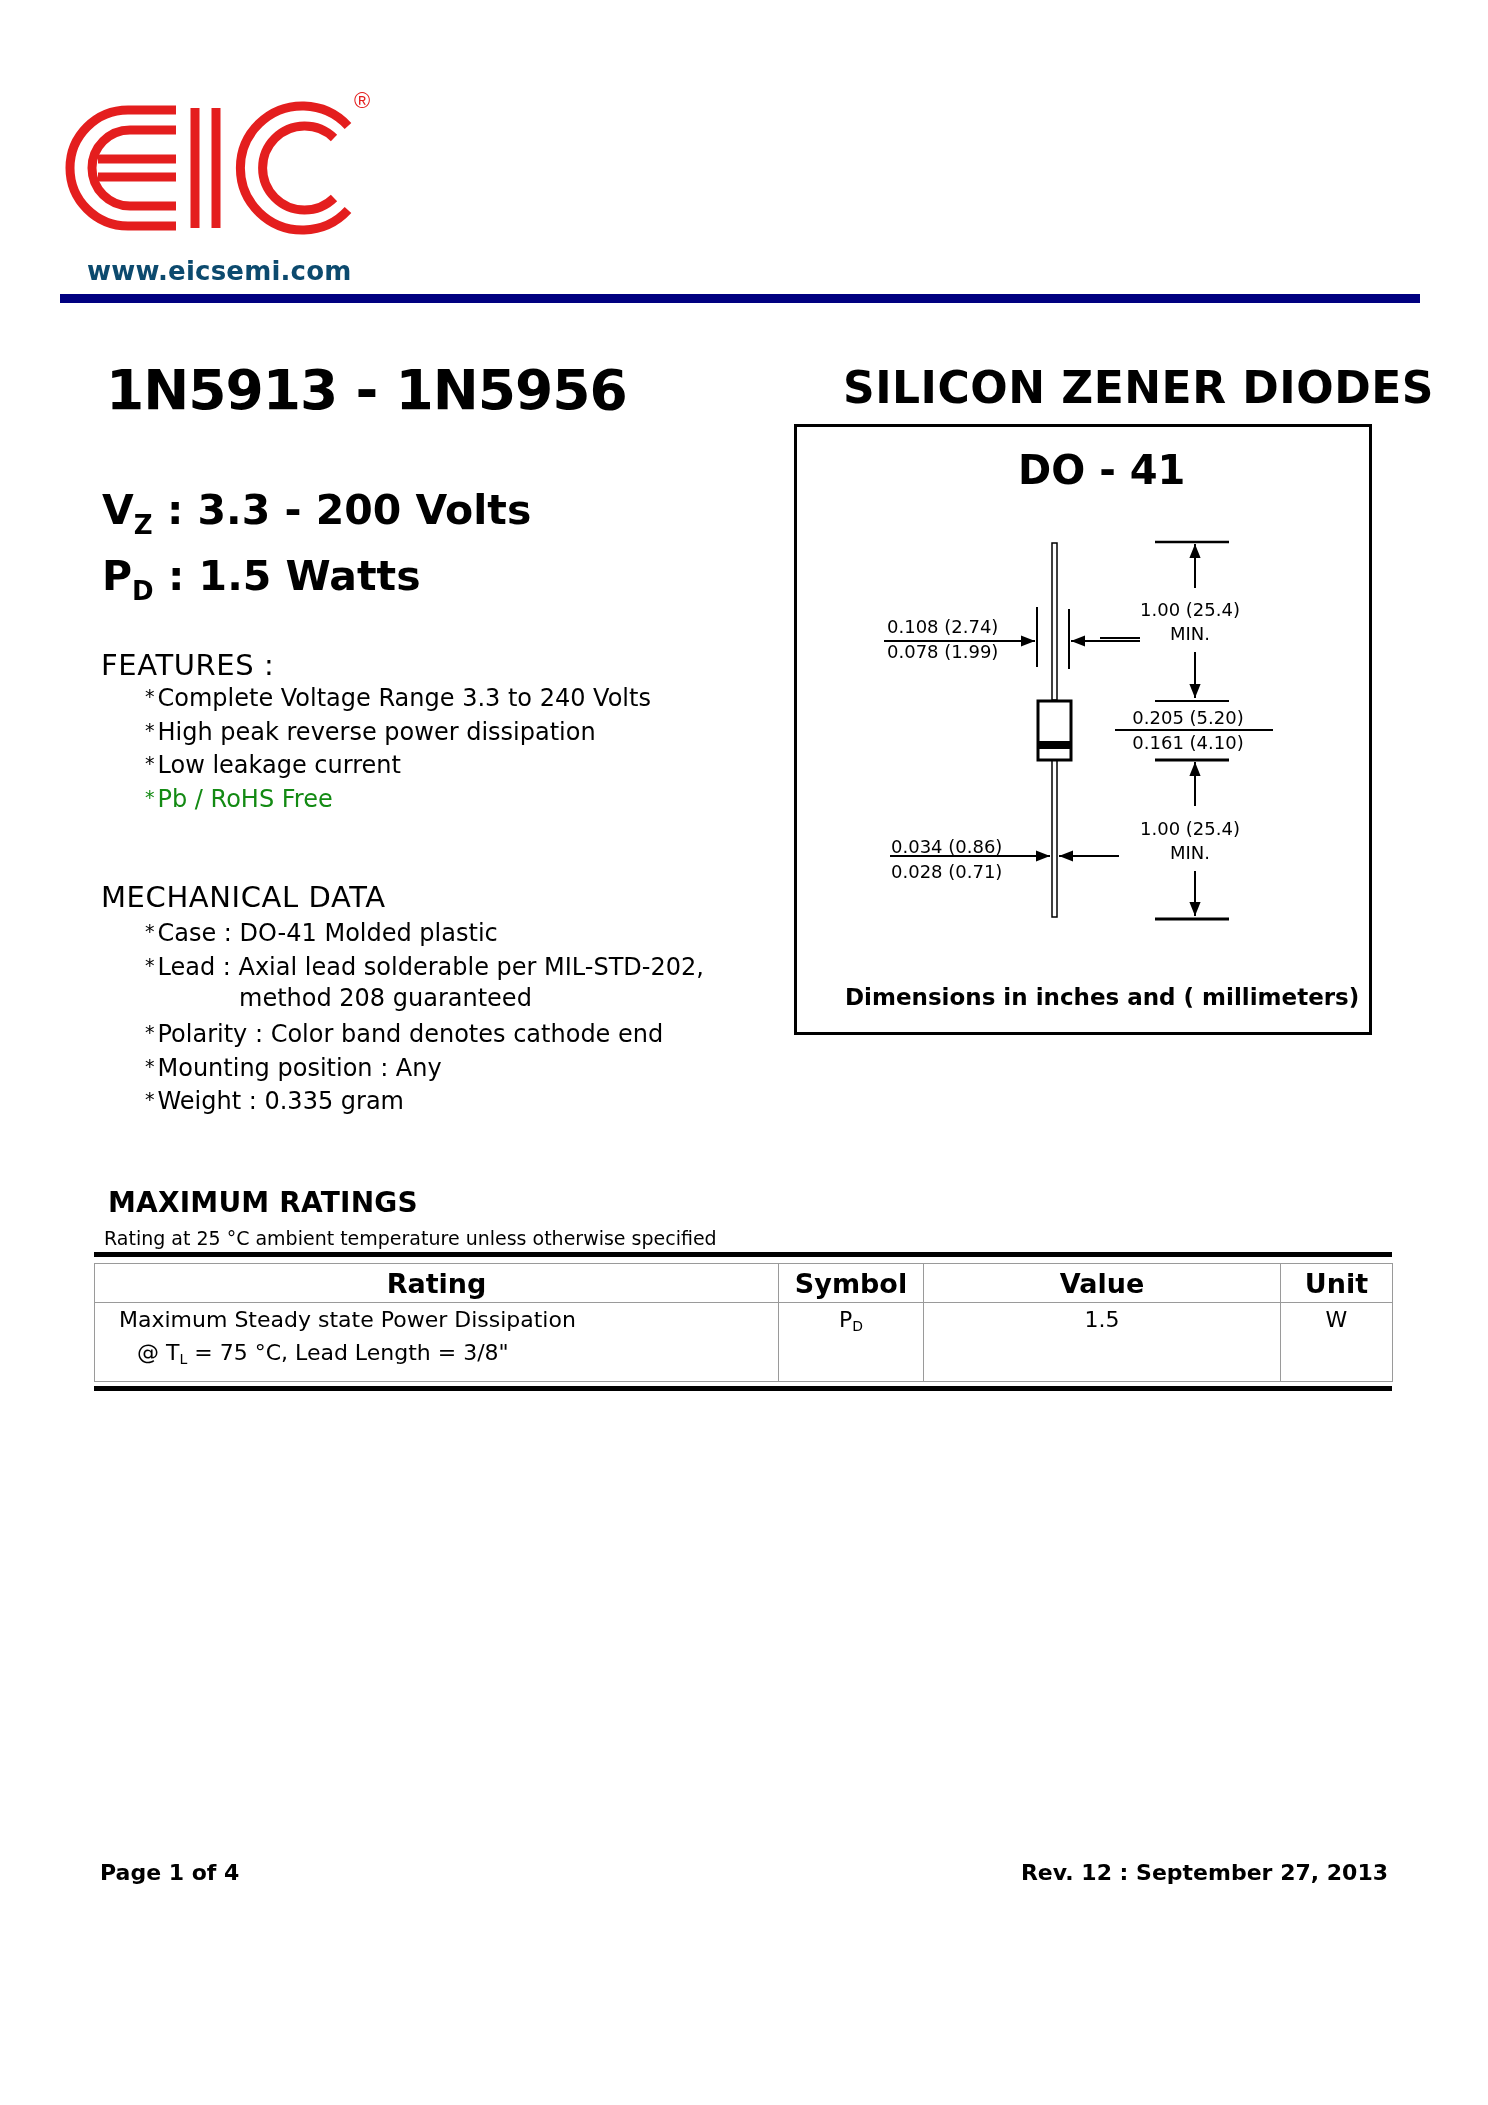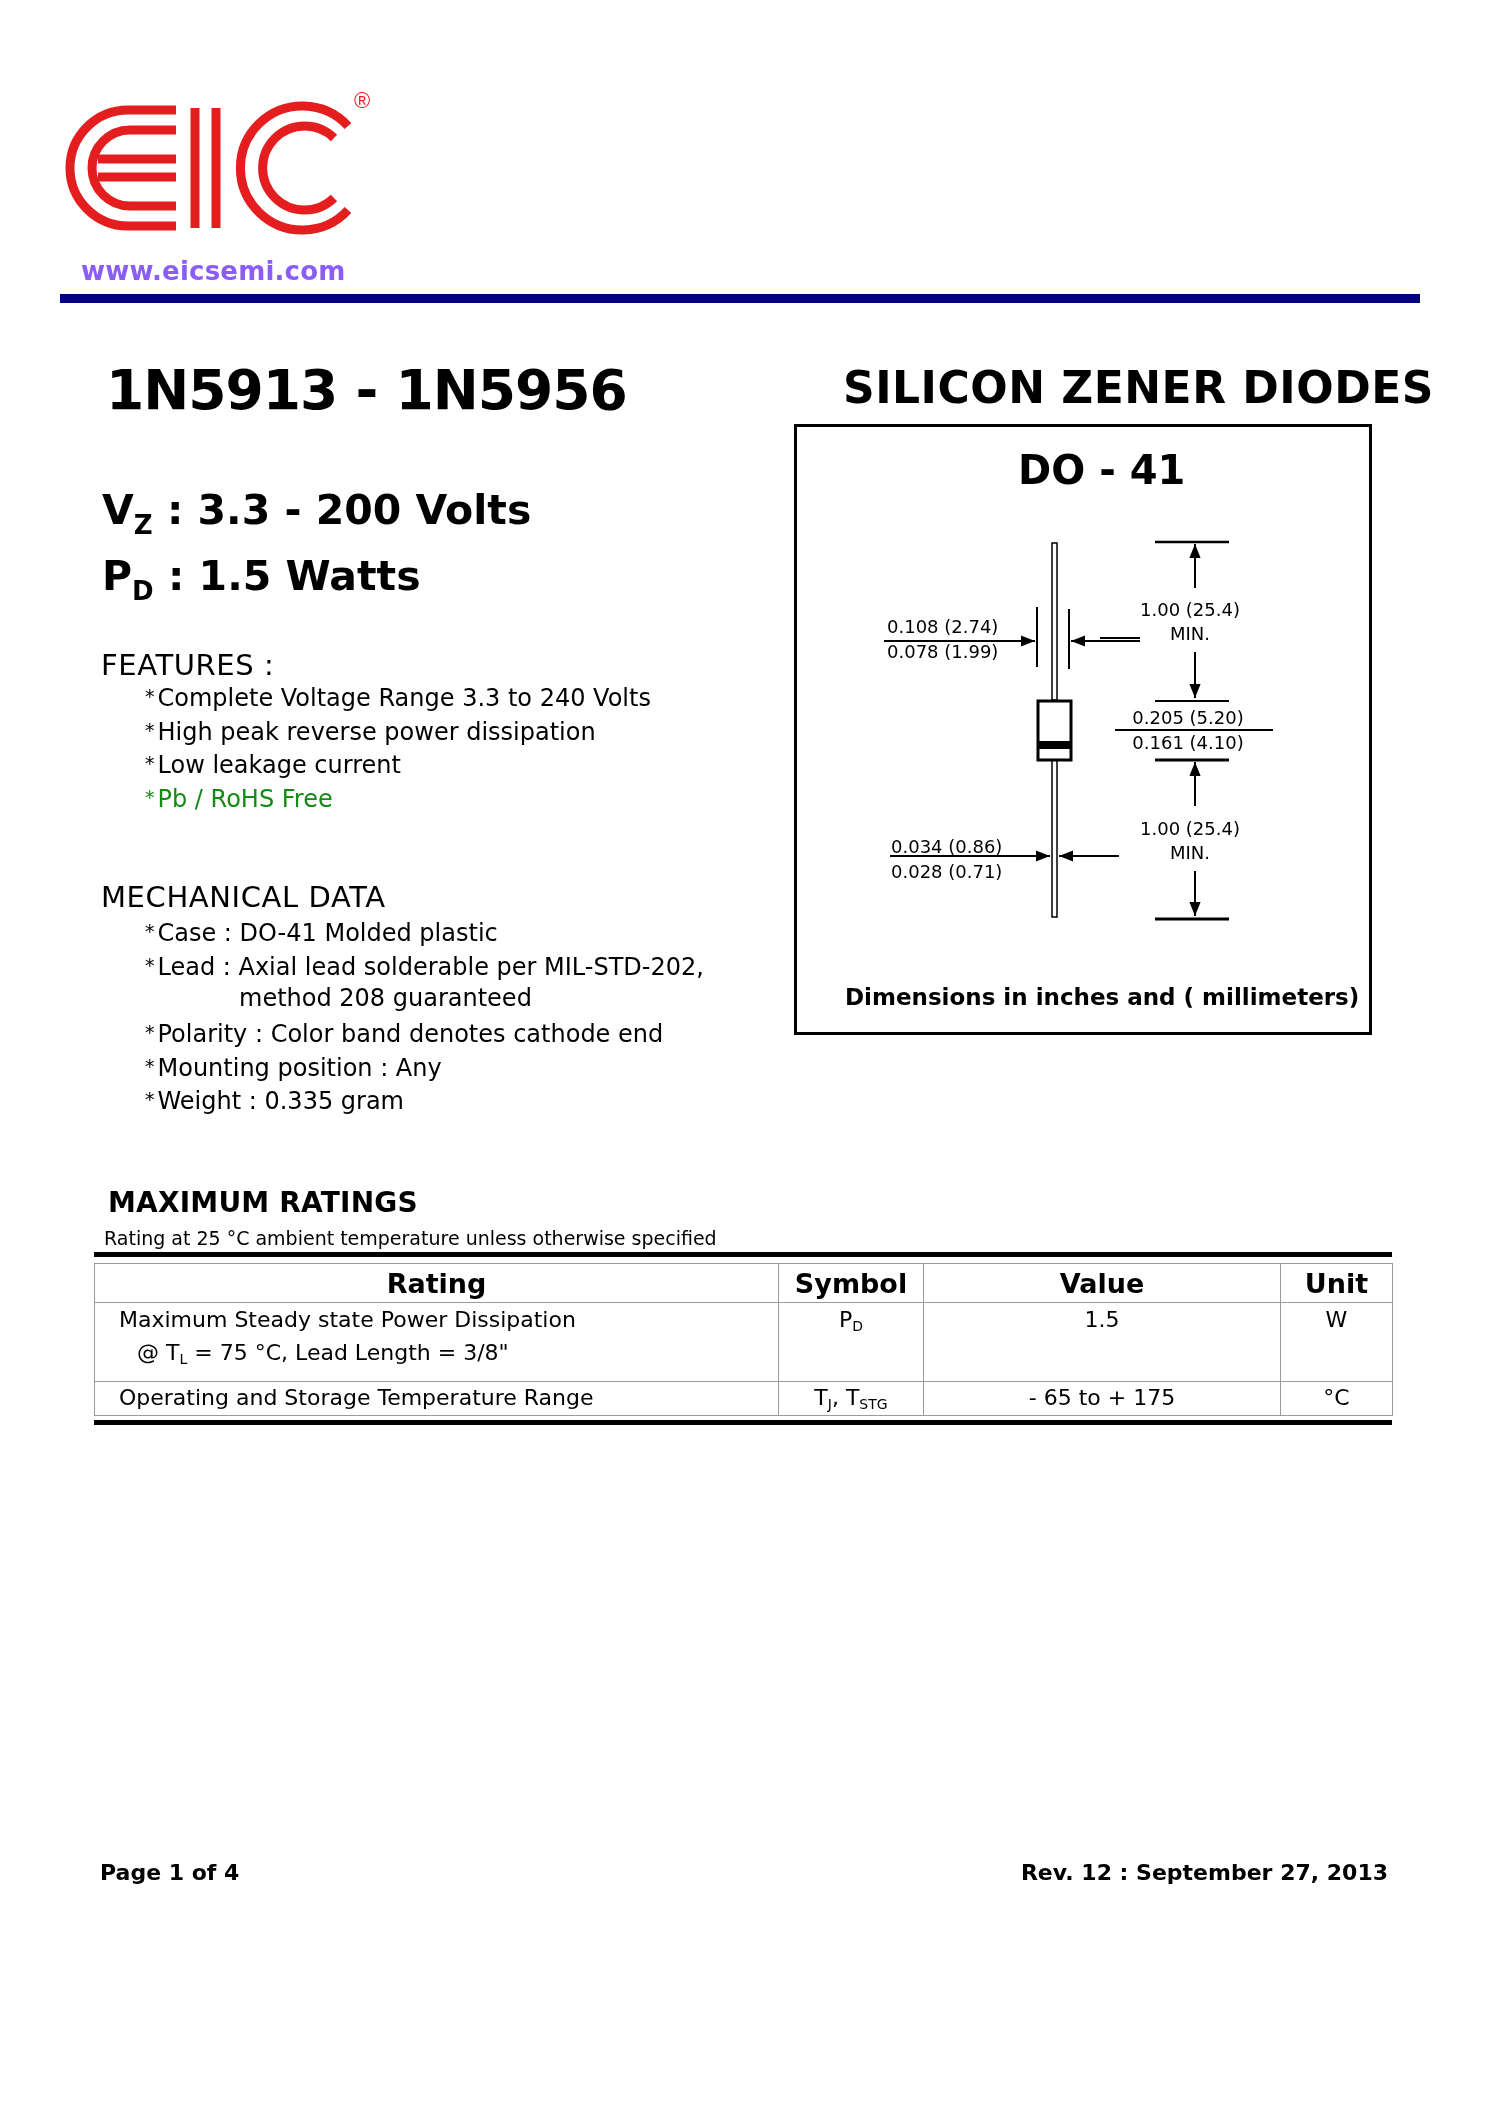--- a/index.html
+++ b/index.html
@@ -2,21 +2,21 @@
 <html><head>
 <meta charset="utf-8">
 <style>
   html, body { margin: 0; padding: 0; background: #ffffff; }
   body { width: 1488px; height: 2105px; position: relative; overflow: hidden;
          font-family: "DejaVu Sans", "Liberation Sans", sans-serif; color: #000; }
   .abs { position: absolute; }
 
   
   #logo { left: 58px; top: 86px; width: 330px; height: 160px; }
-  #website { left: 81px; top: 256px; font-size: 26px; font-weight: bold; color: #8b5cf6; letter-spacing: 0.2px; }
+  #website { left: 87px; top: 256px; font-size: 26px; font-weight: bold; color: #0c4a6e; letter-spacing: 0.2px; }
   #header-rule { left: 60px; top: 294px; width: 1360px; height: 9px; background: #000080; }
 
   
   #part-range { left: 106px; top: 358px; font-size: 55px; font-weight: bold; letter-spacing: -1px; }
   #product-type { left: 820px; top: 362px; font-size: 44px; font-weight: bold; letter-spacing: 0.5px; margin-left: 23px; }
   .spec-line { left: 102px; font-size: 41px; font-weight: bold; white-space: nowrap; }
   .spec-line sub { font-size: 26px; vertical-align: -10px; }
   #spec-vz { top: 486px; }
   #spec-pd { top: 552px; }
 
@@ -186,25 +186,19 @@
     <tbody>
       <tr class="r1">
         <td class="l">
           <div>Maximum Steady state Power Dissipation</div>
           <div class="line2"><span>@  T</span><sub>L</sub><span> = 75 °C,   Lead Length = 3/8"</span></div>
         </td>
         <td class="c"><span>P</span><sub>D</sub></td>
         <td class="c">1.5</td>
         <td class="c">W</td>
       </tr>
-      <tr class="r2">
-        <td class="l">Operating and Storage Temperature Range</td>
-        <td class="c"><span>T</span><sub>J</sub><span>, T</span><sub>STG</sub></td>
-        <td class="c">- 65 to + 175</td>
-        <td class="c">°C</td>
-      </tr>
     </tbody>
   </table>
   <div class="rule-bot" style="margin-top:4px"></div>
 </div>
 
 <div id="page-num" class="abs footer">Page 1 of 4</div>
 <div id="revision" class="abs footer">Rev. 12 : September 27, 2013</div>
 
 </body></html>

